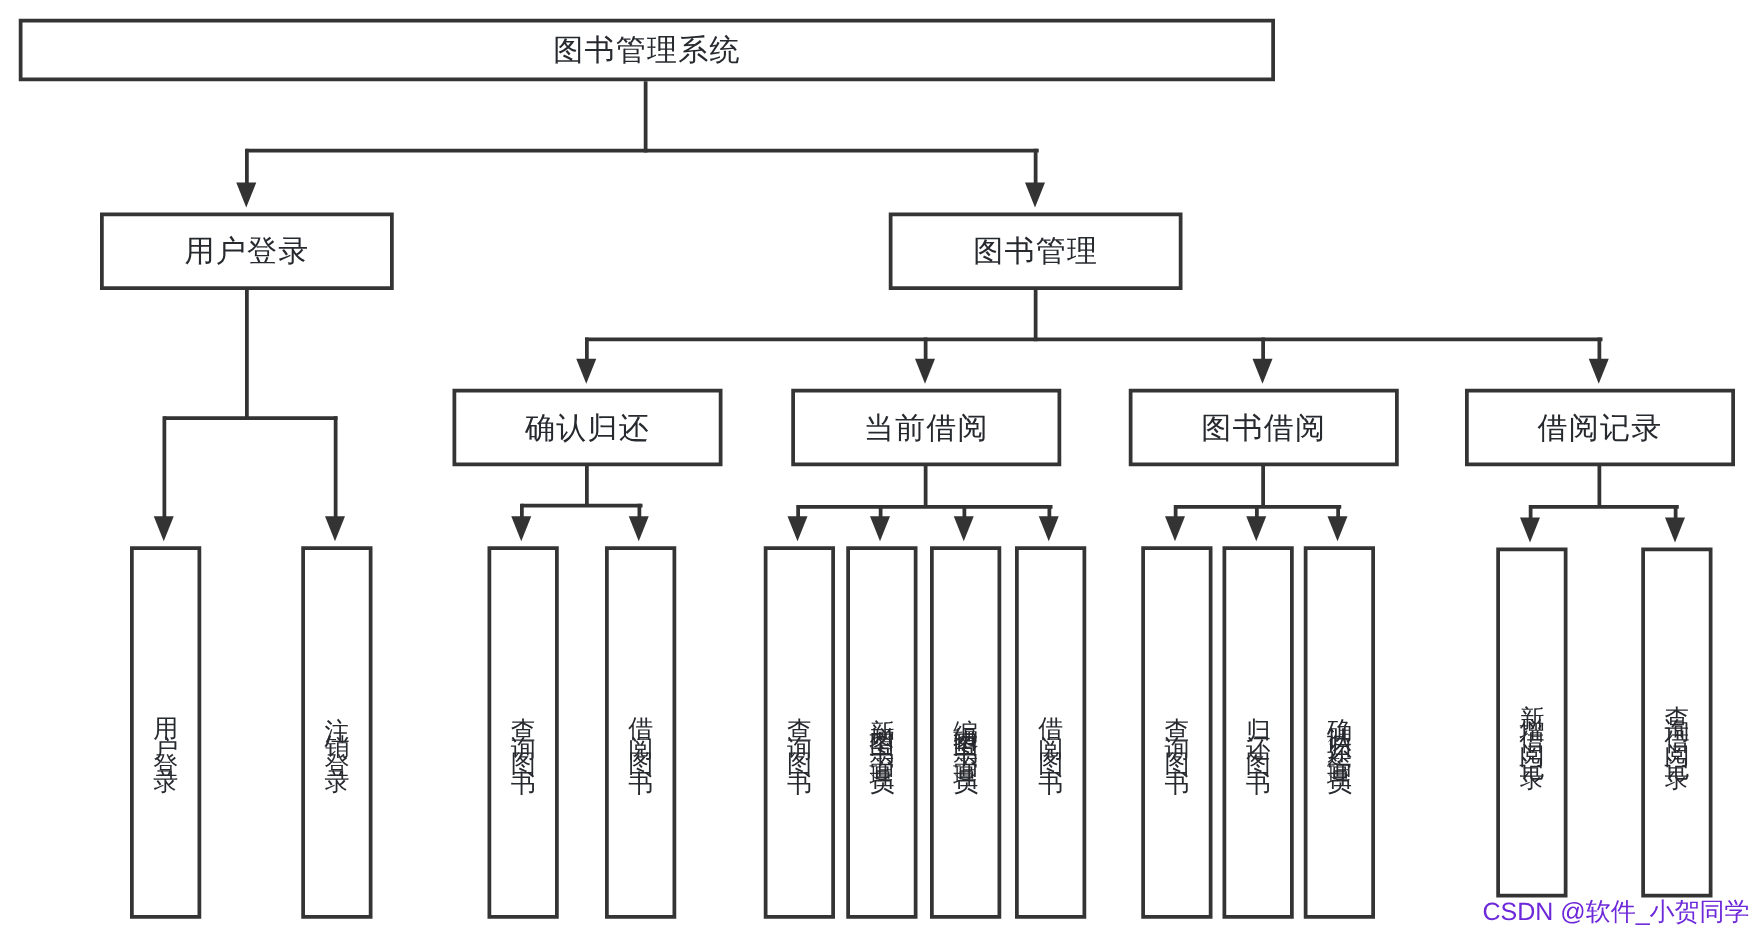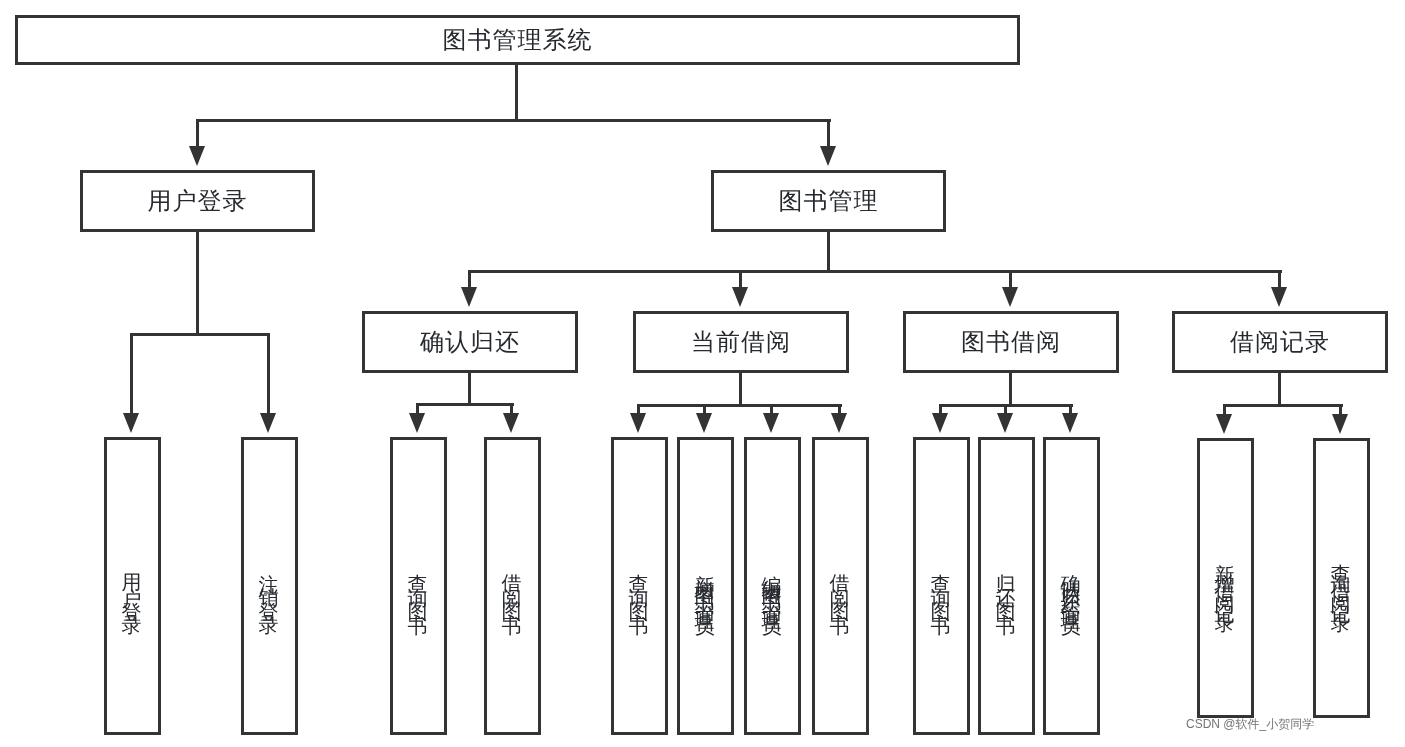--- a/index.html
+++ b/index.html
@@ -45,22 +45,22 @@
     width: 0;
     height: 0;
     border-left: 8px solid transparent;
     border-right: 8px solid transparent;
     border-top: 20px solid #333333;
   }
   .watermark {
     position: absolute;
     left: 1186px;
     top: 716px;
-    font-size: 12px;
-    color: #737373;
+    font-size: 20px;
+    color: #6d28d9;
     white-space: nowrap;
     z-index: 5;
   }
 </style>
 </head>
 <body>
 
 <div id="canvas">
 
   <div class="box h-box" style="left:15px; top:15px; width:1005px; height:50px;">

